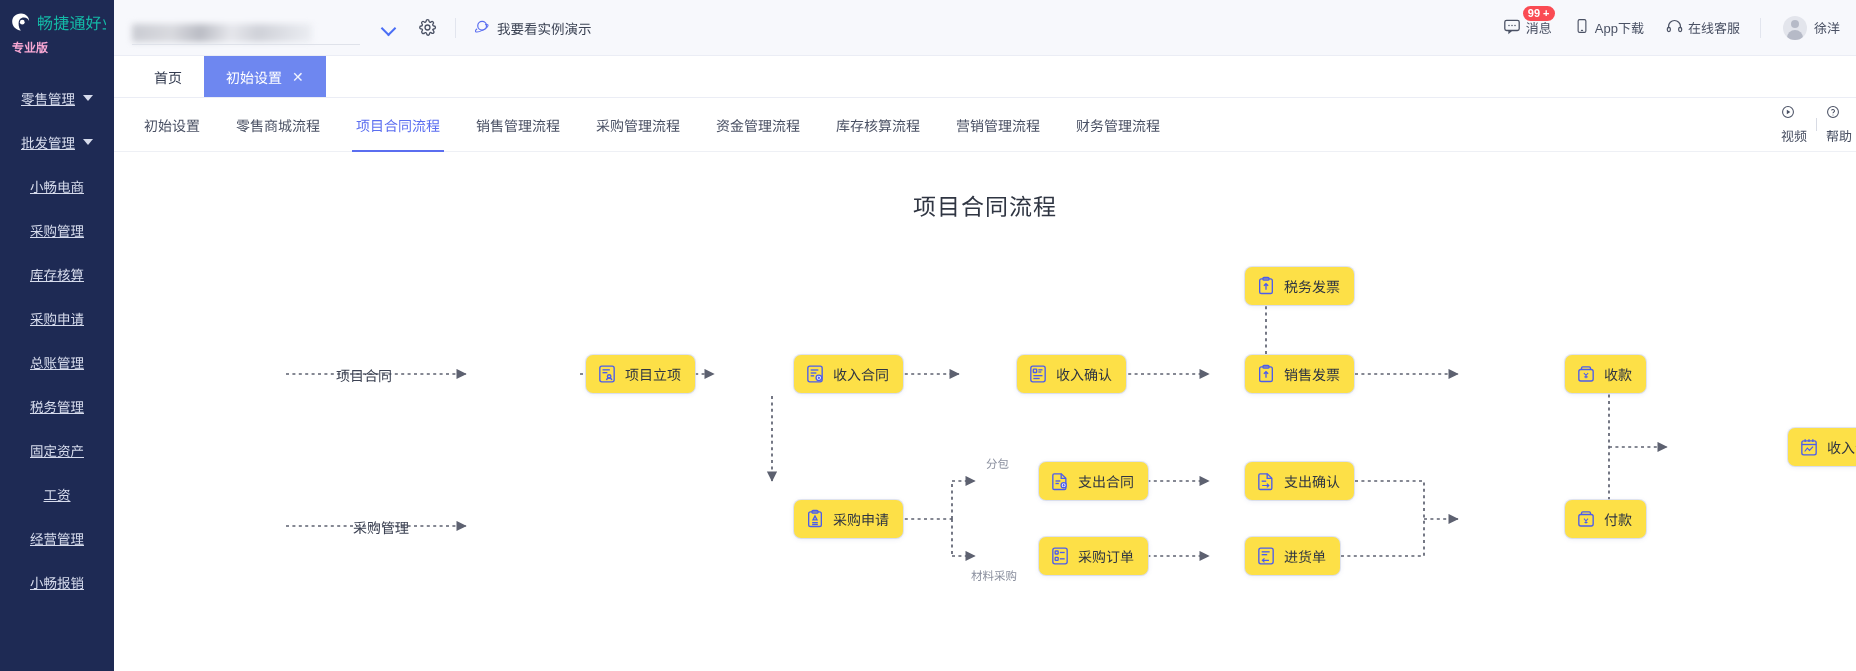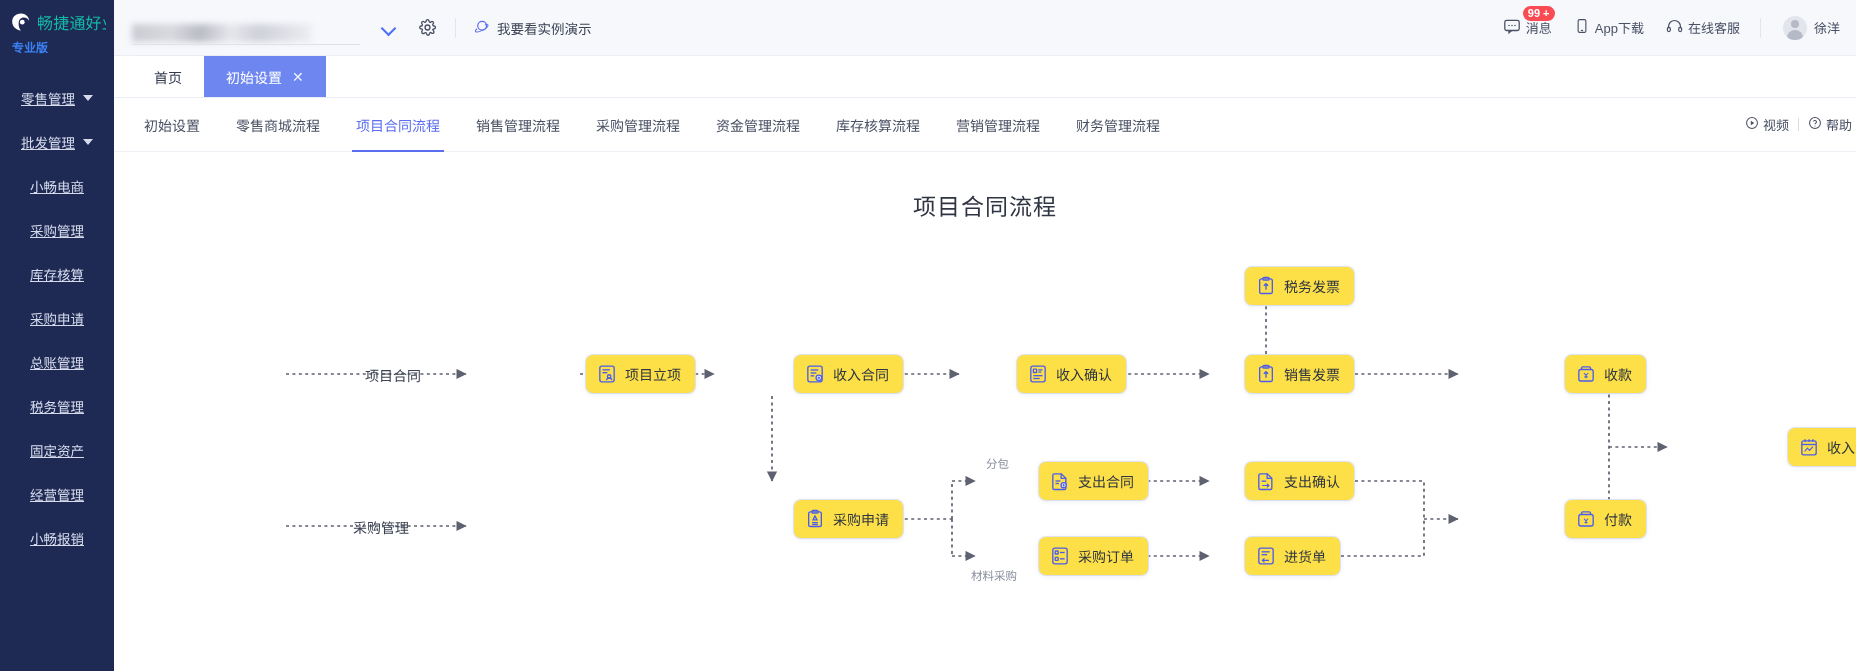--- a/index.html
+++ b/index.html
@@ -30,21 +30,21 @@
   .logo-mark {
     width: 22px; height: 22px; flex: 0 0 22px;
     position: relative;
   }
   .logo-mark svg { display: block; }
   .logo-text {
     color: #14b8a6; font-size: 16px; letter-spacing: .2px;
     white-space: nowrap; overflow: hidden;
   }
   .logo-sub {
-    color: #3b82f6; font-size: 12px; margin-top: 4px; padding-left: 2px;
+    color: #f9a8d4; font-size: 12px; margin-top: 4px; padding-left: 2px;
     font-weight: bold;
   }
   .nav-list { padding-top: 2px; }
   .nav-item {
     height: 44px;
     display: flex; align-items: center; justify-content: center;
     color: #d6dbec;
     font-size: 13.5px;
     cursor: pointer;
     position: relative;
@@ -165,21 +165,21 @@
   .subtab.active { color: #5b6ef0; }
   .subtab.active::after {
     content: ""; position: absolute; left: 14px; right: 14px; bottom: 0;
     height: 2px; background: #5b6ef0;
   }
   .subtabs-right {
     margin-left: auto; display: flex; align-items: center;
     font-size: 13px; color: #4a5164; padding-right: 4px; gap: 0;
     overflow: hidden;
   }
-  .sr-item { display: flex; align-items: center; gap: 4px; cursor: pointer; white-space: nowrap; }
+  .sr-item { display: flex; align-items: flex-start; gap: 4px; cursor: pointer; white-space: nowrap; flex-direction: column; }
   .sr-div { width: 1px; height: 13px; background: #d8dbe4; margin: 0 9px; }
 
   
   .canvas { flex: 1; position: relative; background: #fff; overflow: hidden; }
   .flow-title {
     position: absolute; left: 0; right: 0; top: 36px;
     text-align: center;
     font-size: 23px; color: #2f3542; letter-spacing: 1px;
   }
   .flow-wrap { position: absolute; inset: 0; }
@@ -251,20 +251,23 @@
         <span>采购申请</span>
       </div>
       <div class="nav-item">
         <span>总账管理</span>
       </div>
       <div class="nav-item">
         <span>税务管理</span>
       </div>
       <div class="nav-item">
         <span>固定资产</span>
+      </div>
+      <div class="nav-item">
+        <span>工资</span>
       </div>
       <div class="nav-item">
         <span>经营管理</span>
       </div>
       <div class="nav-item">
         <span>小畅报销</span>
       </div>
     </nav>
   </aside>
 
@@ -444,21 +447,21 @@
               <path d="M838 367 L838 329"></path>
               <path d="M838 367 L838 404"></path>
 
               <path d="M1209 329 L1310 329 L1310 404 L1209 404"></path>
 
               <path d="M1458 222 L1495 222 L1495 367 L1458 367"></path>
             </g>
           </svg>
         </div>
 
-        <div class="swimlabel" style="left:251px; top:213px;">项目合同</div>
+        <div class="swimlabel" style="left:222px; top:213px;">项目合同</div>
         <div class="swimlabel" style="left:239px; top:365px;">采购管理</div>
 
         <div class="edge-label" style="left:872px; top:303px;">分包</div>
         <div class="edge-label" style="left:857px; top:415px;">材料采购</div>
 
         <div class="node" style="left:472px; top:203px;">
           <span class="nicon">
             <svg width="20" height="20" viewBox="0 0 24 24" fill="none" stroke="#4b5ced" stroke-width="1.6">
               <rect x="3.4" y="2.6" width="17.2" height="18.8" rx="2.4"></rect>
               <line x1="6.6" y1="7" x2="15.4" y2="7"></line>

